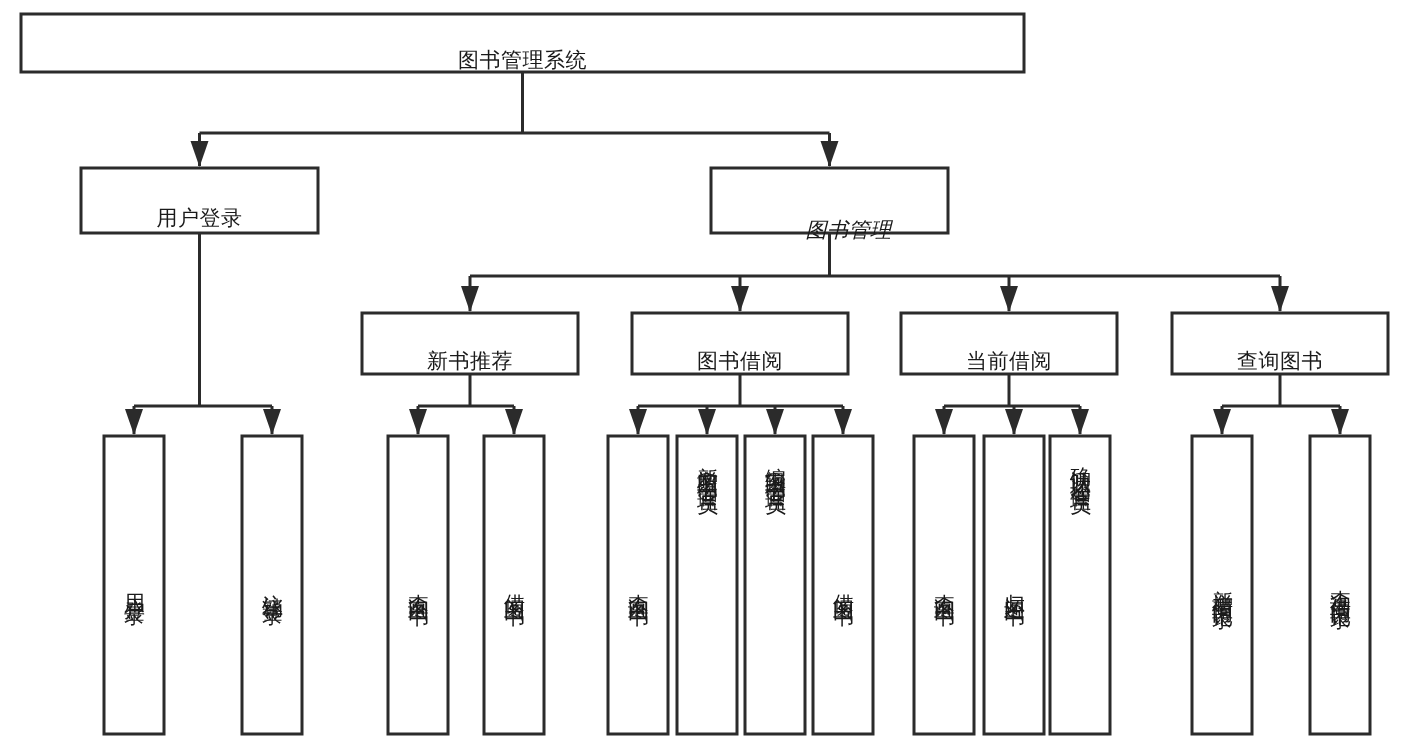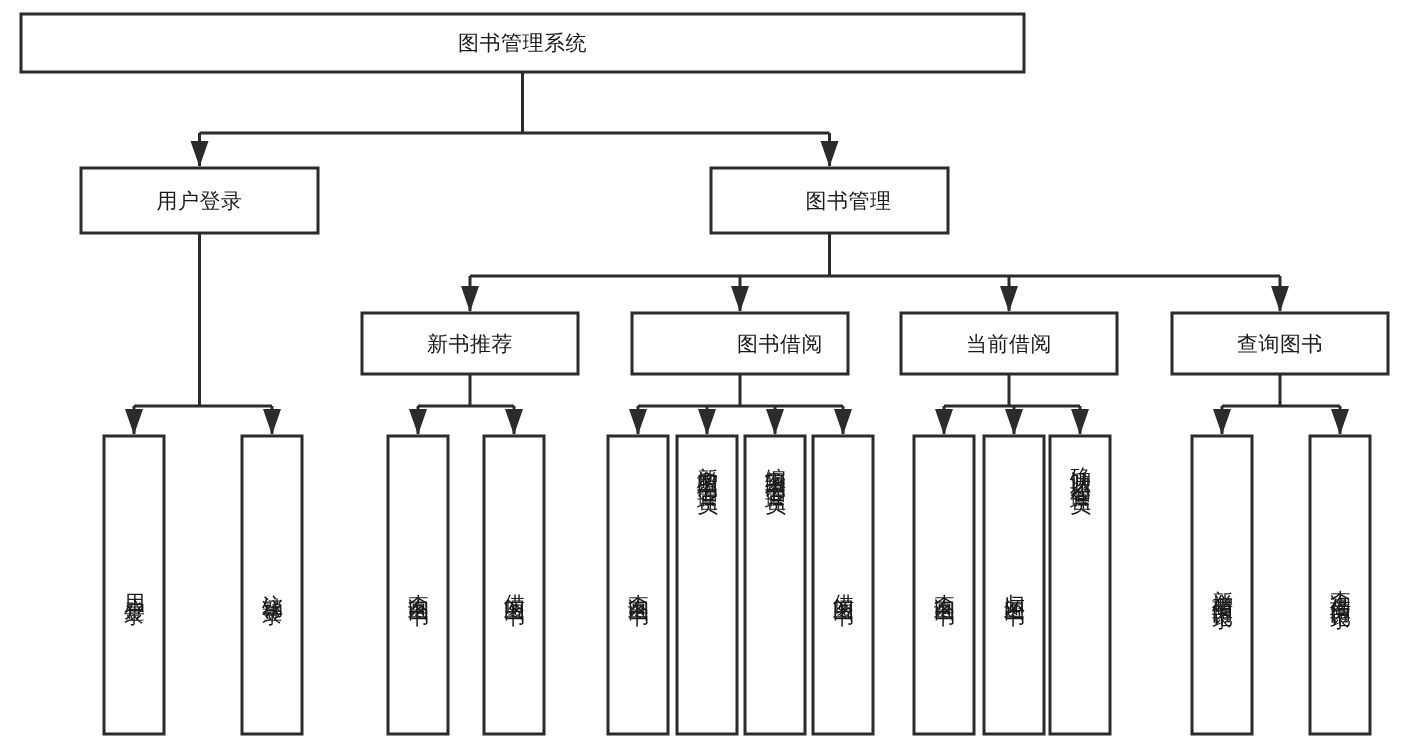--- a/index.html
+++ b/index.html
@@ -43,20 +43,21 @@
   .node-label-h {
     position: absolute;
     display: flex;
     align-items: center;
     justify-content: center;
     color: #1a1a1a;
     font-size: 21px;
     letter-spacing: 0.5px;
     white-space: nowrap;
     pointer-events: none;
+    margin-top: 17px;
   }
   .node-label-v {
     position: absolute;
     display: flex;
     align-items: center;
     justify-content: center;
     color: #1a1a1a;
     font-size: 21px;
     pointer-events: none;
   }
@@ -161,23 +162,23 @@
         <rect x="984" y="436" width="60" height="298" class="node-box"></rect>
         <rect x="1050" y="436" width="60" height="298" class="node-box"></rect>
         <rect x="1192" y="436" width="60" height="298" class="node-box"></rect>
         <rect x="1310" y="436" width="60" height="298" class="node-box"></rect>
       </g>
   </svg>
 
   <div id="labels-layer">
       <div class="node-label-h" style="left: 21px; top: 14px; width: 1003px; height: 58px;">图书管理系统</div>
       <div class="node-label-h" style="left: 81px; top: 168px; width: 237px; height: 65px;">用户登录</div>
-      <div class="node-label-h" style="left: 711px; top: 168px; width: 275px; height: 65px;">图书管理</div>
+      <div class="node-label-h" style="left: 711px; top: 180px; width: 275px; height: 65px; font-style: italic;">图书管理</div>
       <div class="node-label-h" style="left: 362px; top: 313px; width: 216px; height: 61px;">新书推荐</div>
-      <div class="node-label-h" style="left: 632px; top: 313px; width: 216px; height: 61px; padding-left: 40px;">图书借阅</div>
+      <div class="node-label-h" style="left: 632px; top: 313px; width: 216px; height: 61px;">图书借阅</div>
       <div class="node-label-h" style="left: 901px; top: 313px; width: 216px; height: 61px; border-radius: 25px;">当前借阅</div>
       <div class="node-label-h" style="left: 1172px; top: 313px; width: 216px; height: 61px;">查询图书</div>
       <div class="node-label-v" style="left: 104px; top: 436px; width: 60px; height: 298px;">
         <span>用户登录</span>
       </div>
       <div class="node-label-v" style="left: 242px; top: 436px; width: 60px; height: 298px;">
         <span>注销登录</span>
       </div>
       <div class="node-label-v" style="left: 388px; top: 436px; width: 60px; height: 298px;">
         <span>查询图书</span>

